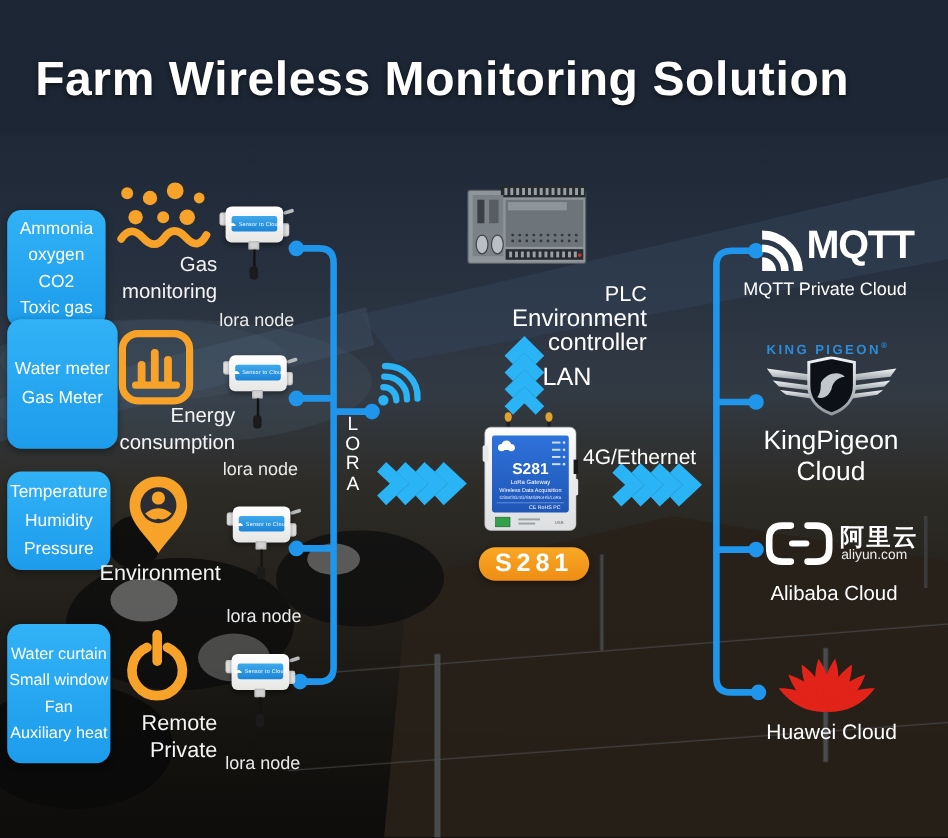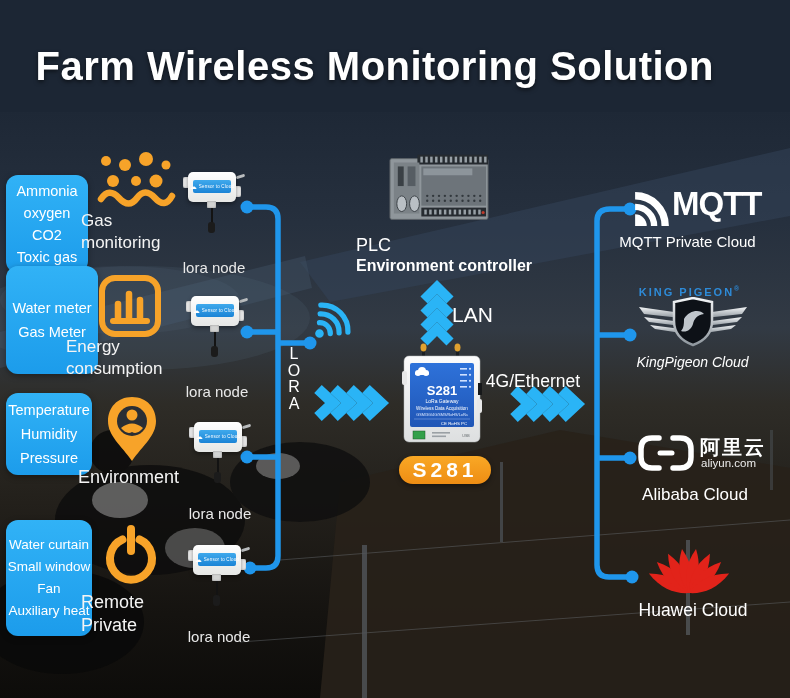--- a/index.html
+++ b/index.html
@@ -7,40 +7,40 @@
     position:relative;width:790px;height:698px;overflow:hidden;
     font-family:"Liberation Sans","DejaVu Sans",sans-serif;
     background:linear-gradient(180deg,#1e2836 0%,#1e2836 16%,#26303e 32%,#323a44 47%,#2e2c27 58%,#23201b 72%,#151310 88%,#0d0c0a 100%);
   }
   .stage *{box-sizing:border-box;}
   svg{display:block;}
   .bg{position:absolute;left:0;top:0;z-index:0;}
   .wires{position:absolute;left:0;top:0;z-index:1;pointer-events:none;}
 
   .title{
-    position:absolute;left:0;top:44px;width:714px;margin:0;text-align:right;
+    position:absolute;left:0;top:44px;width:714px;margin:0;text-align:center;
     font-size:40px;font-weight:700;color:#ffffff;letter-spacing:.5px;z-index:2;
     text-shadow:0 2px 4px rgba(0,0,0,.55);
     padding-left:23px;
   }
 
   
   .sensor-box{
     position:absolute;z-index:2;border-radius:12px;color:#fff;text-align:center;
     background:linear-gradient(180deg,#31b2f6,#1c9ceb);
     box-shadow:0 2px 6px rgba(0,0,0,.35);
     display:flex;flex-direction:column;justify-content:center;
   }
   .sensor-box span{display:block;}
   .box1{left:6px;top:142px;width:82px;height:98px;font-size:14.5px;line-height:22px;margin-top:33px;}
   .box2{left:6px;top:266px;width:92px;height:108px;font-size:14.5px;line-height:24px;}
   .box3{left:6px;top:393px;width:86px;height:82px;font-size:14.5px;line-height:24px;}
   .box4{left:6px;top:520px;width:86px;height:116px;font-size:13.5px;line-height:22px;}
 
-  .caption{position:absolute;z-index:2;color:#f4f4f4;text-align:left;font-size:17px;line-height:22px;}
+  .caption{position:absolute;z-index:2;color:#f4f4f4;text-align:right;font-size:17px;line-height:22px;}
   .cap1{left:81px;top:210px;width:100px;}
   .cap2{left:66px;top:336px;width:130px;}
   .cap3{left:78px;top:466px;width:106px;font-size:18px;}
   .cap4{left:81px;top:591px;width:100px;font-size:18px;line-height:23px;}
 
   .icon-svg{position:absolute;z-index:2;}
 
   
   .lora-node{position:absolute;z-index:2;width:56px;height:66px;}
   .ln-body{
@@ -69,38 +69,38 @@
 
   .node-label{position:absolute;z-index:2;width:84px;text-align:center;color:#e9e9e9;font-size:15px;margin-top:32px;}
   .nl1{left:172px;top:227px;}
   .nl2{left:175px;top:351px;}
   .nl3{left:178px;top:473px;}
   .nl4{left:177px;top:596px;}
 
   .lora-letters{position:absolute;left:283px;top:346px;width:22px;z-index:2;color:#fff;font-size:16px;line-height:16.5px;text-align:center;}
   .wifi{position:absolute;left:308px;top:299px;z-index:2;transform:rotate(45deg);}
 
-  .plc-caption{position:absolute;left:356px;top:234px;width:195px;z-index:2;color:#fff;text-align:left;}
+  .plc-caption{position:absolute;left:344px;top:234px;width:195px;z-index:2;color:#fff;text-align:right;}
   .plc-line1{font-size:18px;line-height:22px;}
-  .plc-line2{font-size:16px;line-height:20px;font-weight:bold;}
+  .plc-line2{font-size:20px;line-height:20px;}
   .lan-label{position:absolute;left:452px;top:303px;z-index:2;color:#fff;font-size:21px;}
   .wan-label{position:absolute;left:478px;top:371px;width:110px;text-align:center;z-index:2;color:#fff;font-size:17.5px;}
 
   .badge{
     position:absolute;left:399px;top:456px;width:92px;height:28px;border-radius:14px;z-index:2;
     background:linear-gradient(180deg,#f9a825,#ee8d14);
     color:#fff;font-size:21px;font-weight:700;letter-spacing:4px;
     display:flex;align-items:center;justify-content:center;
     box-shadow:0 2px 5px rgba(0,0,0,.4);
   }
 
   .mqtt-word{position:absolute;left:672px;top:185px;z-index:2;color:#fff;font-size:33px;font-weight:700;letter-spacing:-1px;}
   .cloud-label{position:absolute;z-index:2;color:#fff;text-align:center;}
   .lbl-mqtt{left:605px;top:233px;width:165px;font-size:15px;}
-  .lbl-kp{left:610px;top:354px;width:165px;font-size:14px;font-style:italic;}
+  .lbl-kp{left:610px;top:354px;width:165px;font-size:22px;}
   .lbl-ali{left:610px;top:485px;width:170px;font-size:17px;}
   .lbl-hw{left:608px;top:600px;width:170px;font-size:17.5px;}
 
   .kp-word{position:absolute;left:615px;top:285px;width:150px;z-index:2;text-align:center;
     color:#2e8bd8;font-size:11px;font-weight:700;letter-spacing:2px;}
   .kp-word sup{font-size:7px;}
 
   .ali-cn{position:absolute;left:700px;top:434px;z-index:2;color:#fff;font-size:20px;font-weight:600;letter-spacing:2px;}
   .ali-domain{position:absolute;left:701px;top:457px;z-index:2;color:#ececec;font-size:11.5px;}
 </style>

